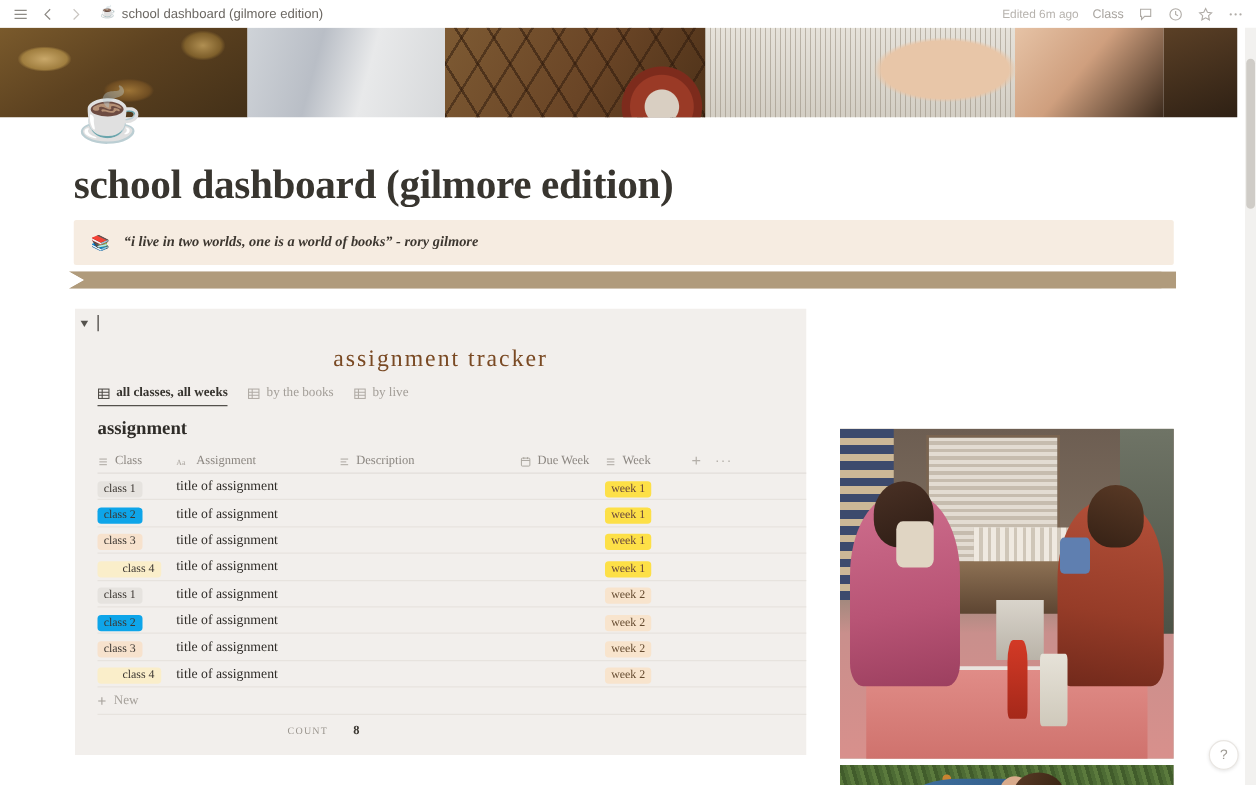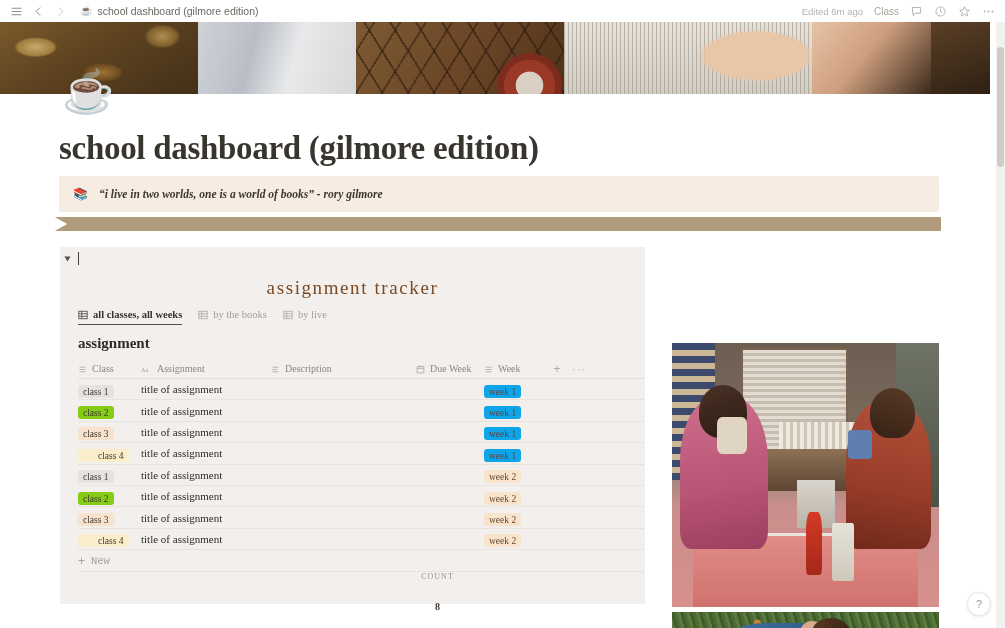--- a/index.html
+++ b/index.html
@@ -135,32 +135,32 @@
   .th-ico { color:#a8a39c; display:flex; align-items:center; }
   .c-class { width:63px; } .c-asn { width:130px; } .c-desc { width:145px; }
   .c-due { width:68px; } .c-week { width:62px; }
   .c-plus { width:22px; color:#b4afa9; font-size:13px; text-align:center; }
   .c-dots { width:22px; color:#b4afa9; font-size:11px; text-align:center; letter-spacing:1px; }
 
   .trow { display:flex; align-items:center; height:21.4px; border-bottom:1px solid #e7e3de; }
   .tag { font-family:"Liberation Serif", serif; font-size:9.5px; padding:1.5px 5px;
          border-radius:3px; color:#3c3732; white-space:nowrap; }
   .tg-gray  { background:#e6e3df; }
-  .tg-pink  { background:#84cc16; }
+  .tg-pink  { background:#0ea5e9; }
   .tg-orange{ background:#f7e2cd; }
   .tg-yellow{ background:#faeeca;padding-left:20px; }
-  .tg-wpink { background:#0ea5e9; color:#63413c; }
+  .tg-wpink { background:#fde047; color:#63413c; }
   .tg-worng { background:#f8e4cd; color:#63492e; }
   .asn-txt { font-family:"Liberation Serif", serif; font-size:11px; color:#2f2c28; }
 
   .newrow { display:flex; align-items:center; gap:6px; height:22px;
             border-bottom:1px solid #e7e3de; color:#a7a29c; }
   .newrow .plus { font-size:12px; }
-  .newrow .nl { font-family:Liberation Mono, monospace; font-size:10.5px;text-align:right; }
-  .countrow { display:flex; align-items:center; height:24px; padding-left:152px; gap:20px;flex-direction:column; }
+  .newrow .nl { font-family:Liberation Serif, serif; font-size:10.5px;text-align:right; }
+  .countrow { display:flex; align-items:center; height:24px; padding-left:152px; gap:20px; }
   .cnt-lbl { font-family:"Liberation Serif", serif; font-size:8px; color:#9b968f; letter-spacing:1px; }
   .cnt-val { font-family:"Liberation Serif", serif; font-size:10px; color:#3a3630; font-weight:bold; }
 
   
   .simg { position:absolute; overflow:hidden; background:#c9c2bb; }
   .simg1 { left:672px; top:249px; width:267px; height:264px; }
   .simg2 { left:672px; top:518px; width:267px; height:92px; }
 
   .diner { position:absolute; inset:0;
     background: linear-gradient(180deg,#6d5e52 0%,#7d6d5e 38%,#a4897e 52%,#c98f8c 62%,#d8908c 100%); }

